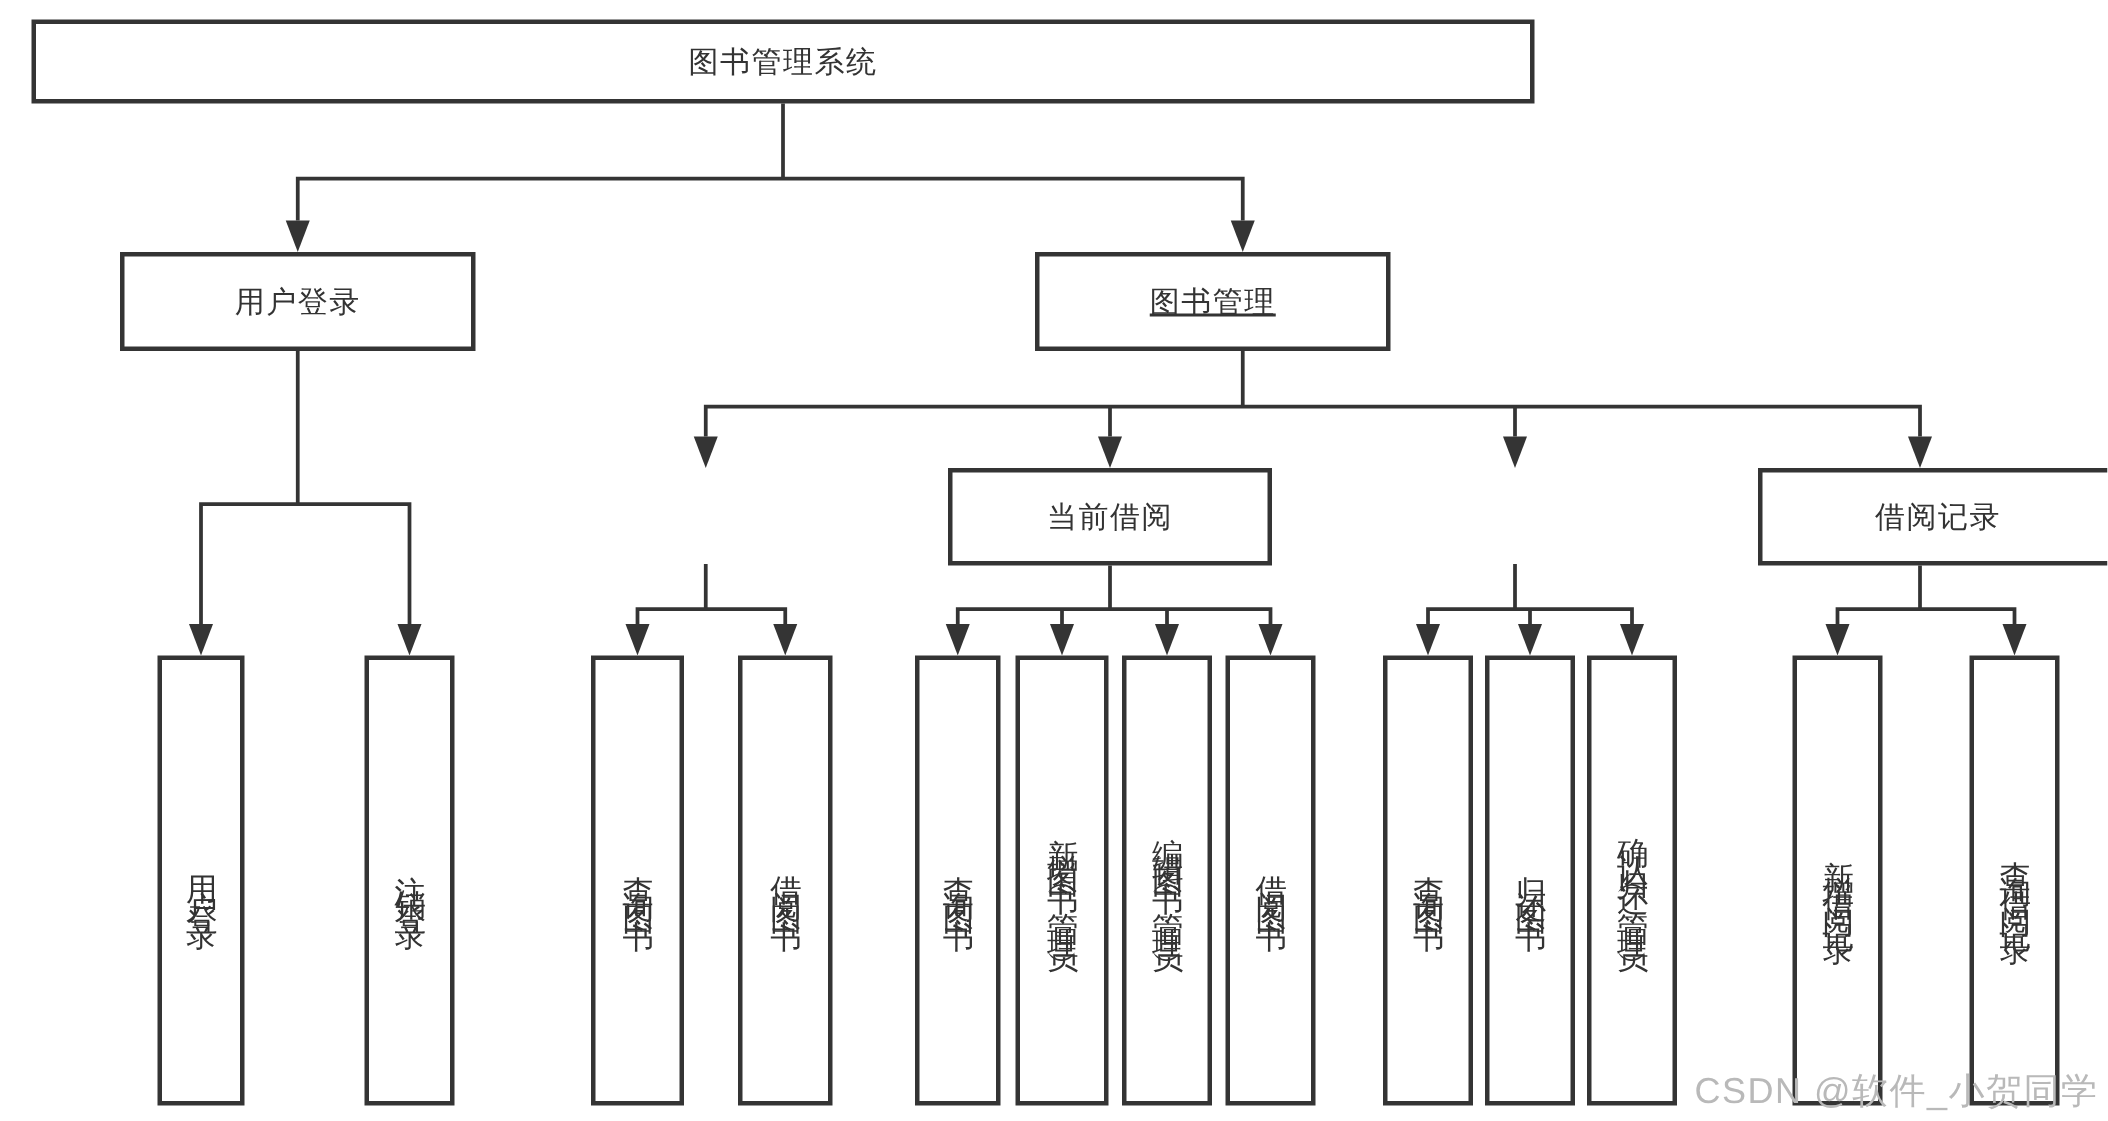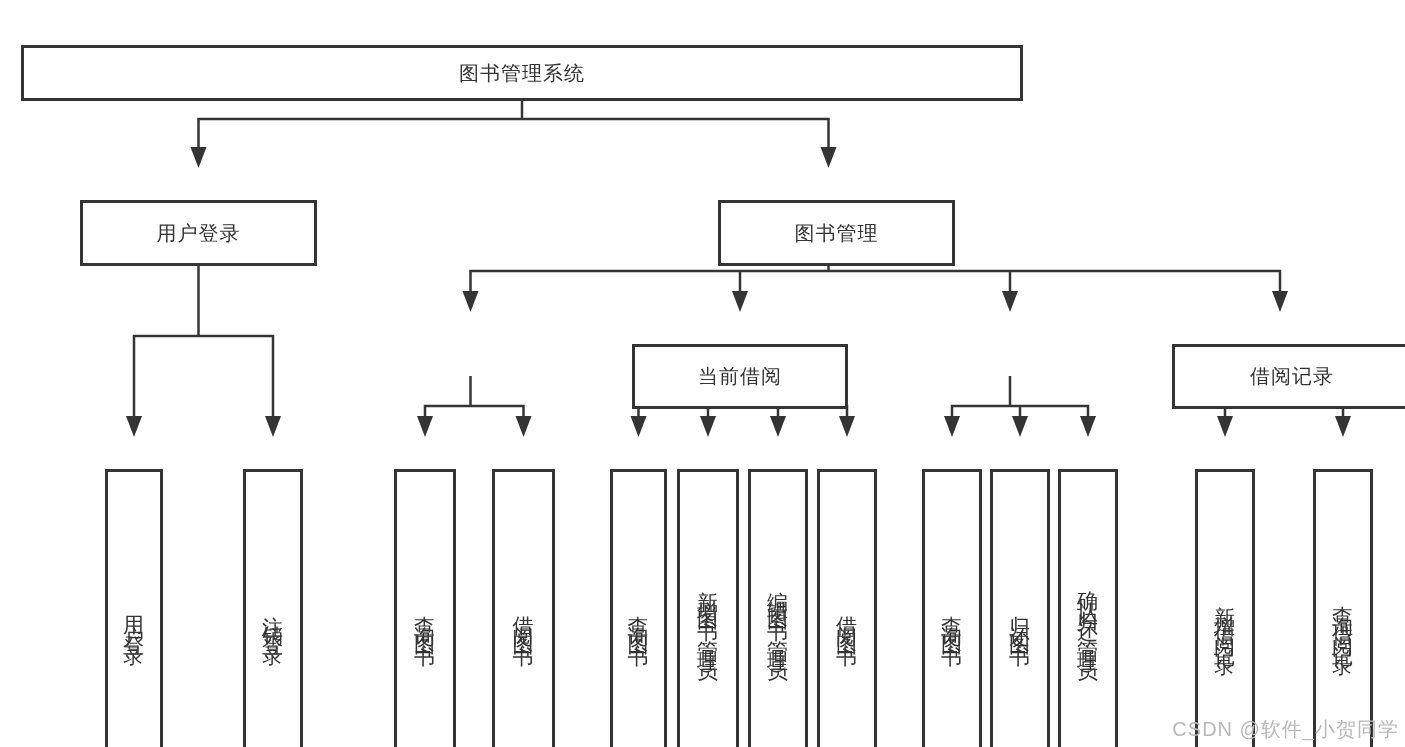--- a/index.html
+++ b/index.html
@@ -23,36 +23,35 @@
   .node {
     position: absolute;
     box-sizing: border-box;
     background: #ffffff;
     border: 3px solid #343434;
     color: #333333;
     display: flex;
     align-items: center;
     justify-content: center;
     z-index: 2;
-    margin-top: 32px;
   }
   .node.h { font-size: 20px; letter-spacing: 1px; }
   .node.v .vtext {
     writing-mode: vertical-rl;
     text-orientation: mixed;
     font-size: 21px;
     letter-spacing: 10px;
     line-height: 1;
     white-space: nowrap;
   }
   .watermark {
     position: absolute;
     right: 6px;
     bottom: 4px;
-    font-size: 20px;
+    font-size: 24px;
     color: #b9b9b9;
     letter-spacing: 1px;
     z-index: 5;
     pointer-events: none;
   }
 </style>
 </head>
 <body>
 
 <div class="stage">
@@ -109,21 +108,21 @@
     </g>
   </svg>
 
   <div class="node h" style="left:21px; top:13px; width:1002px; height:56px;">
     <span>图书管理系统</span>
   </div>
 
   <div class="node h" style="left:80px; top:168px; width:237px; height:66px;">
     <span>用户登录</span>
   </div>
-  <div class="node h" style="left:718px; top:168px; width:237px; height:66px;">
+  <div class="node h" style="left:690px; top:168px; width:237px; height:66px;text-decoration:underline;">
     <span>图书管理</span>
   </div>
 
   <div class="node h" style="left:632px; top:312px; width:216px; height:65px;">
     <span>当前借阅</span>
   </div>
   <div class="node h" style="left:1172px; top:312px; width:240px; height:65px;">
     <span>借阅记录</span>
   </div>
 

